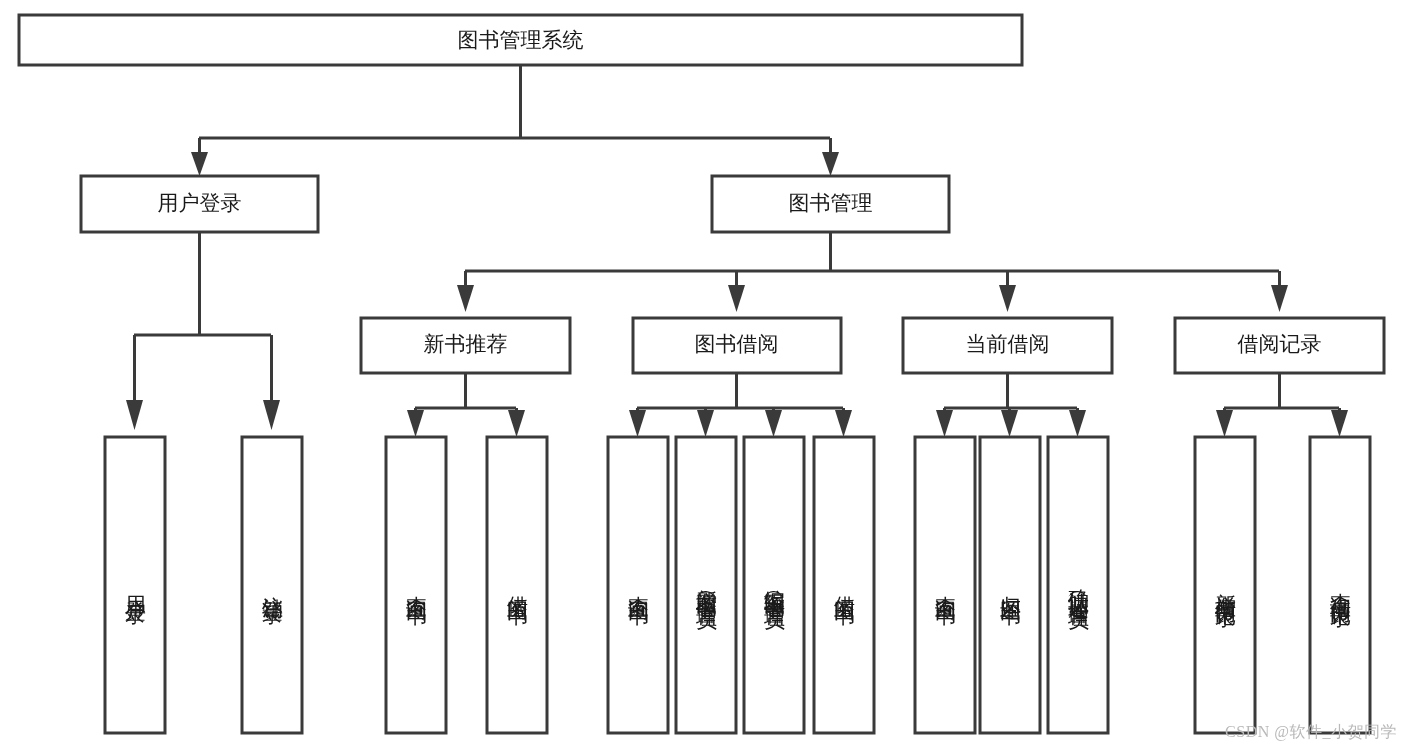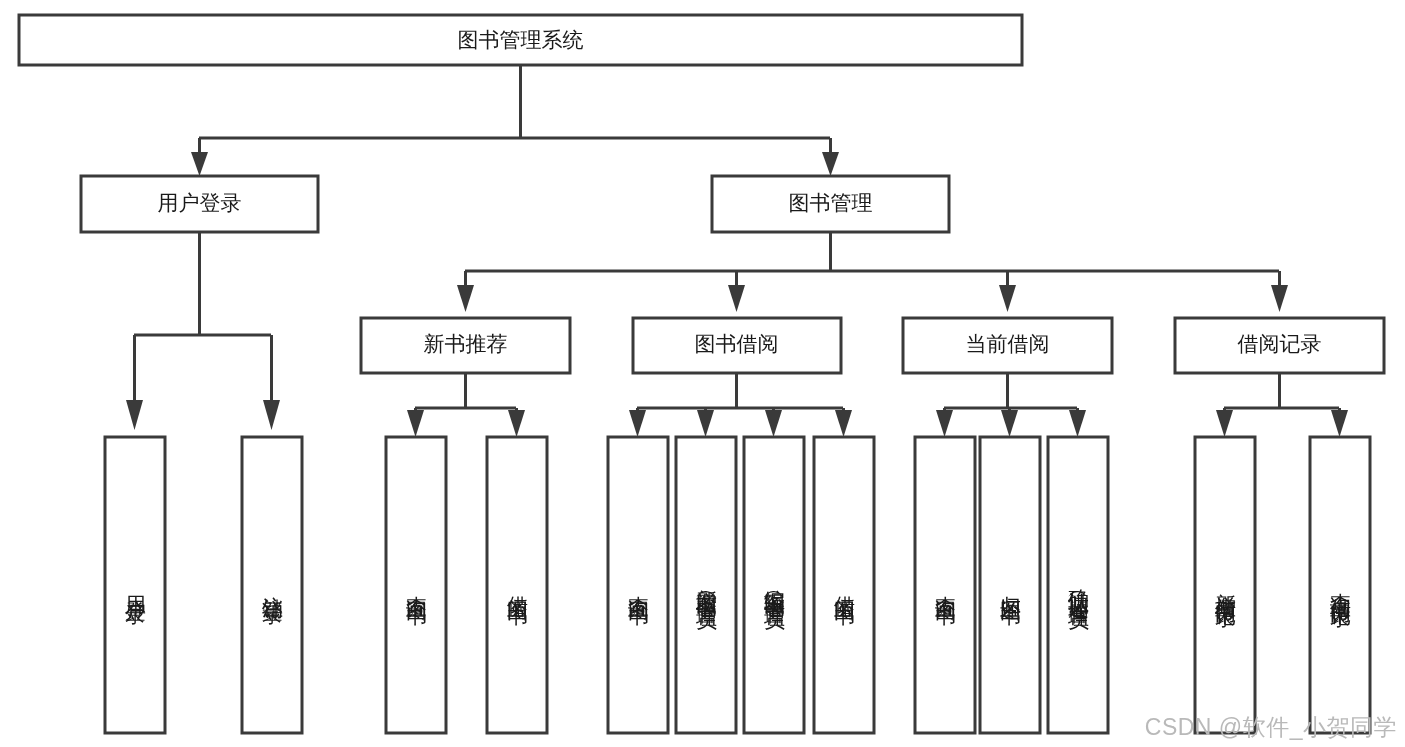--- a/index.html
+++ b/index.html
@@ -62,22 +62,22 @@
     display: flex;
     align-items: center;
     justify-content: center;
     white-space: nowrap;
     pointer-events: none;
   }
   .watermark {
     position: absolute;
     right: 8px;
     bottom: 4px;
-    font-family: Liberation Sans, sans-serif;
-    font-size: 23px;
+    font-family: Liberation Serif, serif;
+    font-size: 16px;
     color: #b9b9b9;
     letter-spacing: 0.5px;
     white-space: nowrap;
   }
 </style>
 </head>
 <body>
 
 <div id="diagram-root">
 

